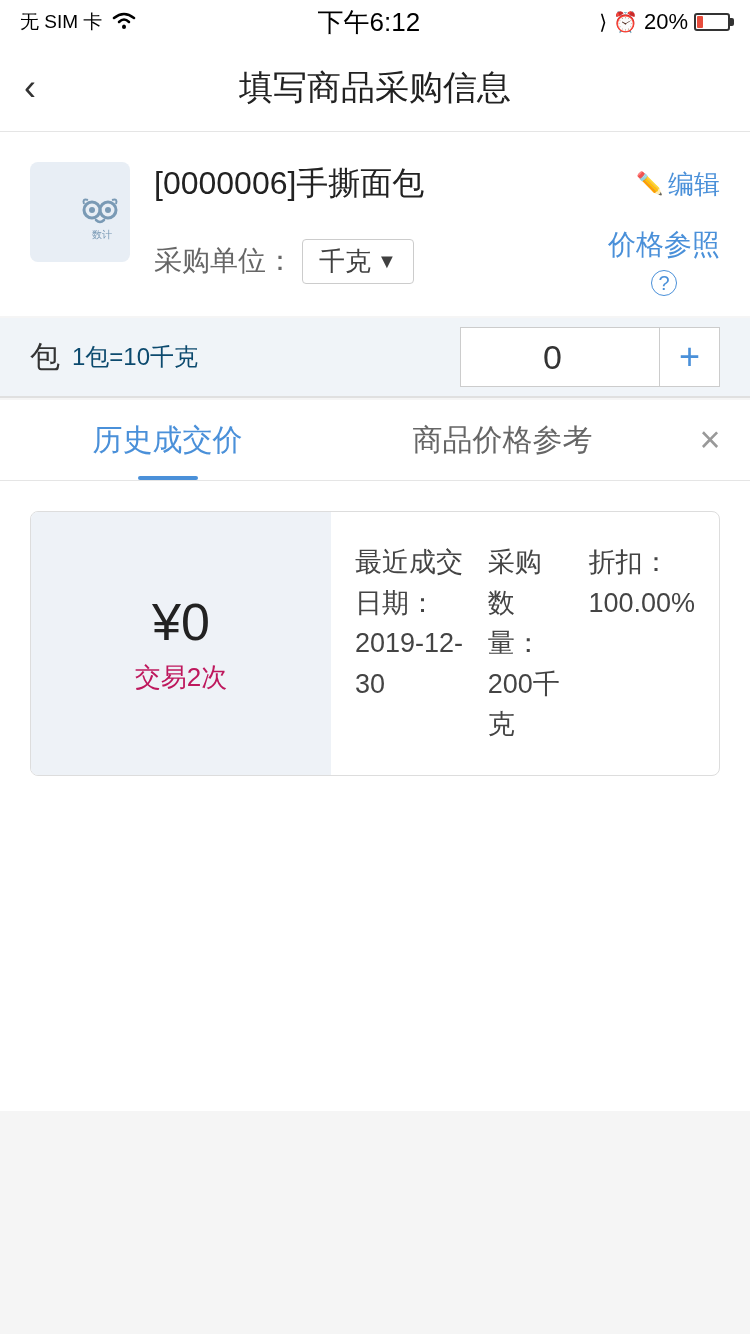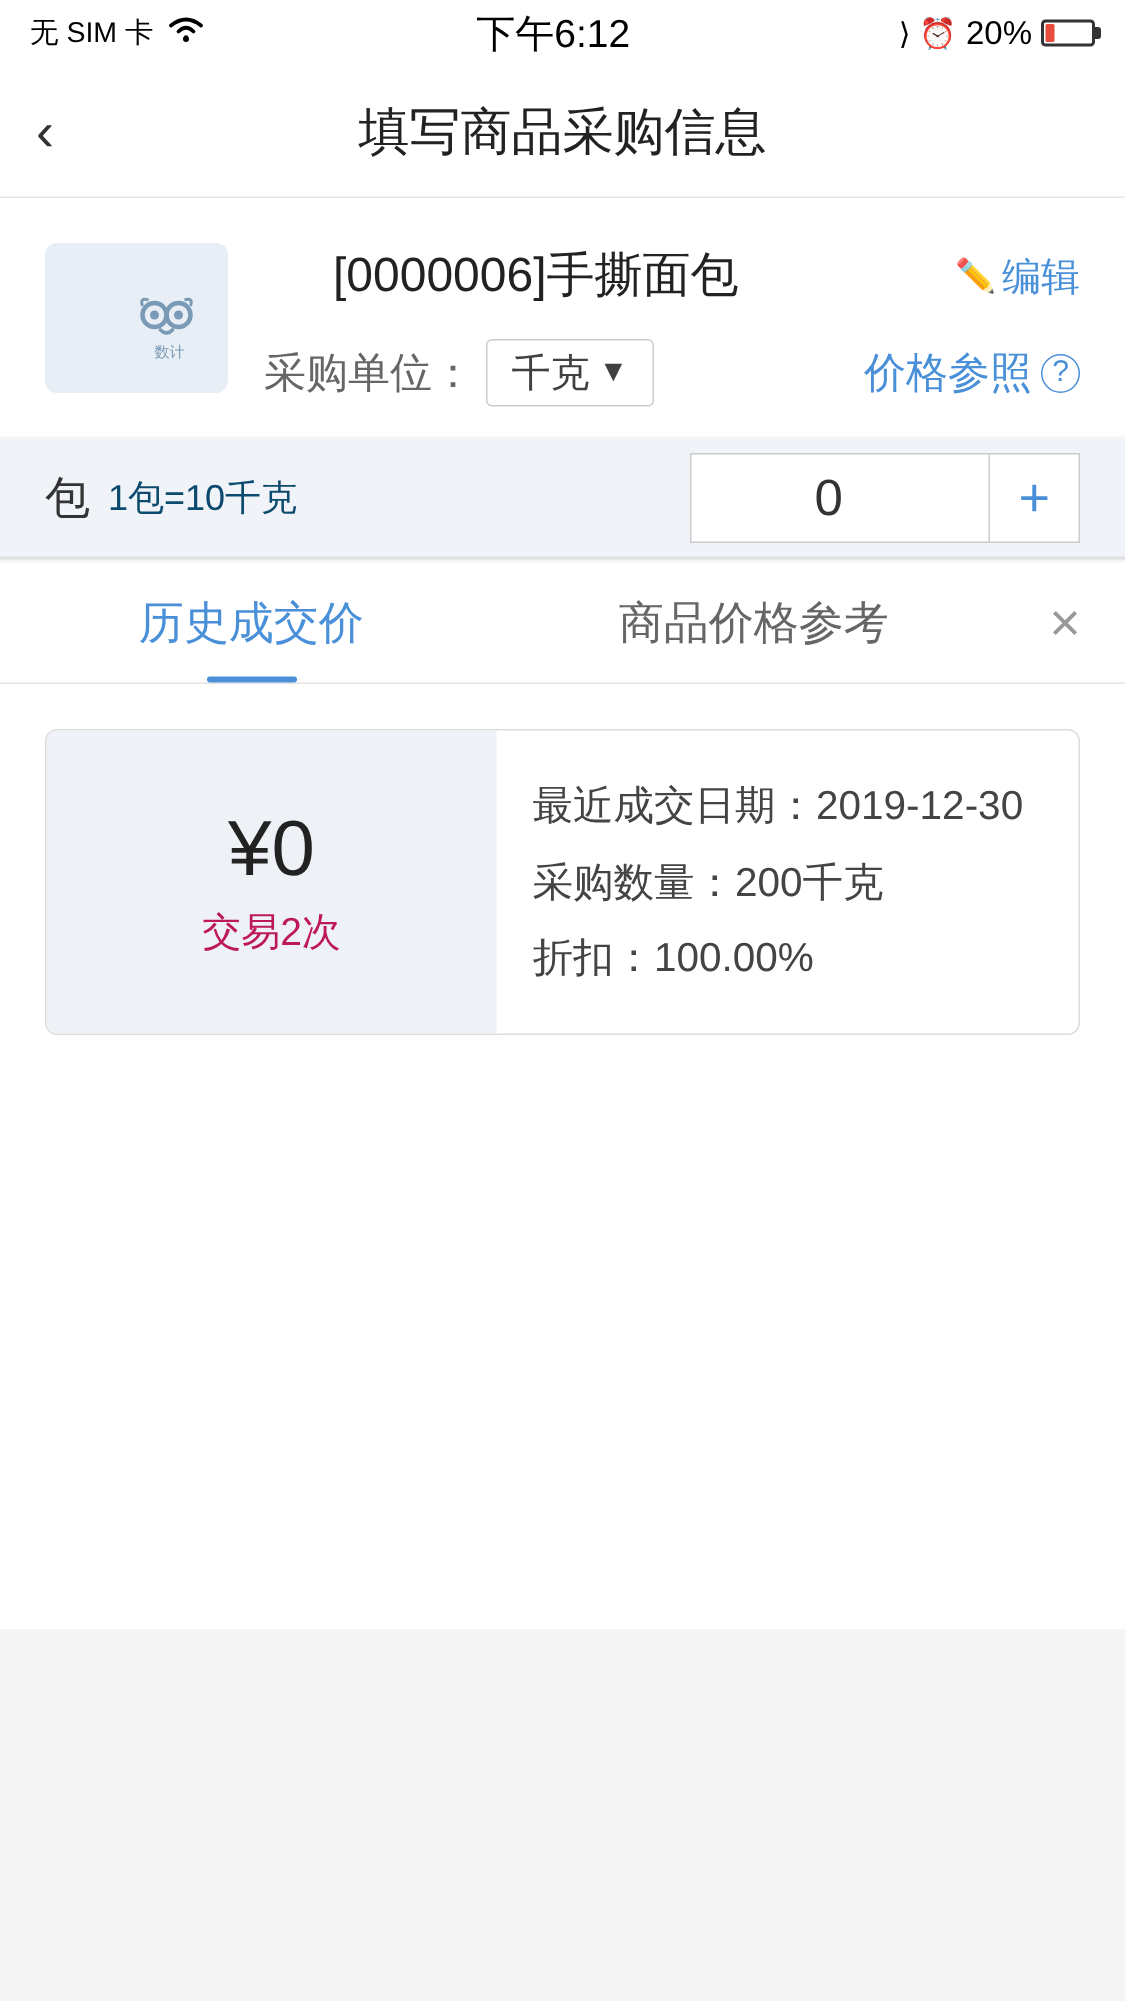--- a/index.html
+++ b/index.html
@@ -99,41 +99,40 @@
     .product-card {
       width: 750px;
       background: #fff;
       padding: 30px 30px 20px 30px;
       margin-bottom: 2px;
       display: flex;
       align-items: flex-start;
       gap: 24px;
     }
     .product-logo {
-      width: 122px;
+      width: 100px;
       height: 100px;
       background: #e8eef5;
       border-radius: 8px;
       display: flex;
       align-items: center;
       justify-content: center;
       flex-shrink: 0;
       font-size: 40px;
       color: #7a9ab5;
       padding-left: 39px;
     }
     .product-info {
       flex: 1;
     }
     .product-header {
       display: flex;
       align-items: center;
       justify-content: space-between;
       margin-bottom: 20px;
-      margin-left: 46px;
     }
     .product-name {
       font-size: 32px;
       font-weight: 500;
       color: #222;
     }
     .edit-btn {
       font-size: 26px;
       color: #4a90d9;
       display: flex;
@@ -164,20 +163,21 @@
       align-items: center;
       gap: 6px;
     }
     .price-ref {
       font-size: 28px;
       color: #4a90d9;
       display: flex;
       align-items: center;
       gap: 6px;
       cursor: pointer;
+      flex-direction: column;
     }
 
     
     .quantity-row {
       width: 750px;
       background: #f0f4f8;
       height: 80px;
       display: flex;
       align-items: center;
       justify-content: space-between;
@@ -301,23 +301,23 @@
     }
     .price-trades {
       font-size: 26px;
       color: #be185d;
       margin-top: 8px;
     }
     .price-card-right {
       flex: 1;
       padding: 30px 24px;
       display: flex;
-      flex-direction: column;
-      justify-content: center;
-      gap: 10px;
+      flex-direction: row;
+      justify-content: center;
+      gap: 20px;
     }
     .price-detail-line {
       font-size: 27px;
       color: #444;
       line-height: 1.5;
     }
 
     
     .content-area {
       background: #fff;

